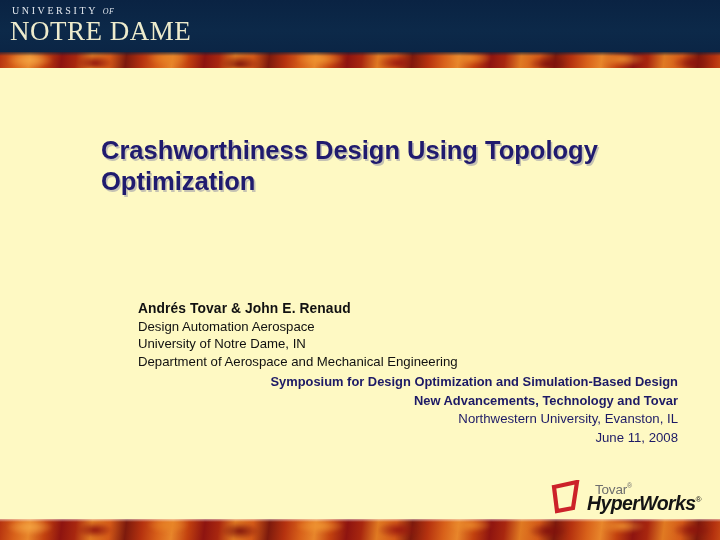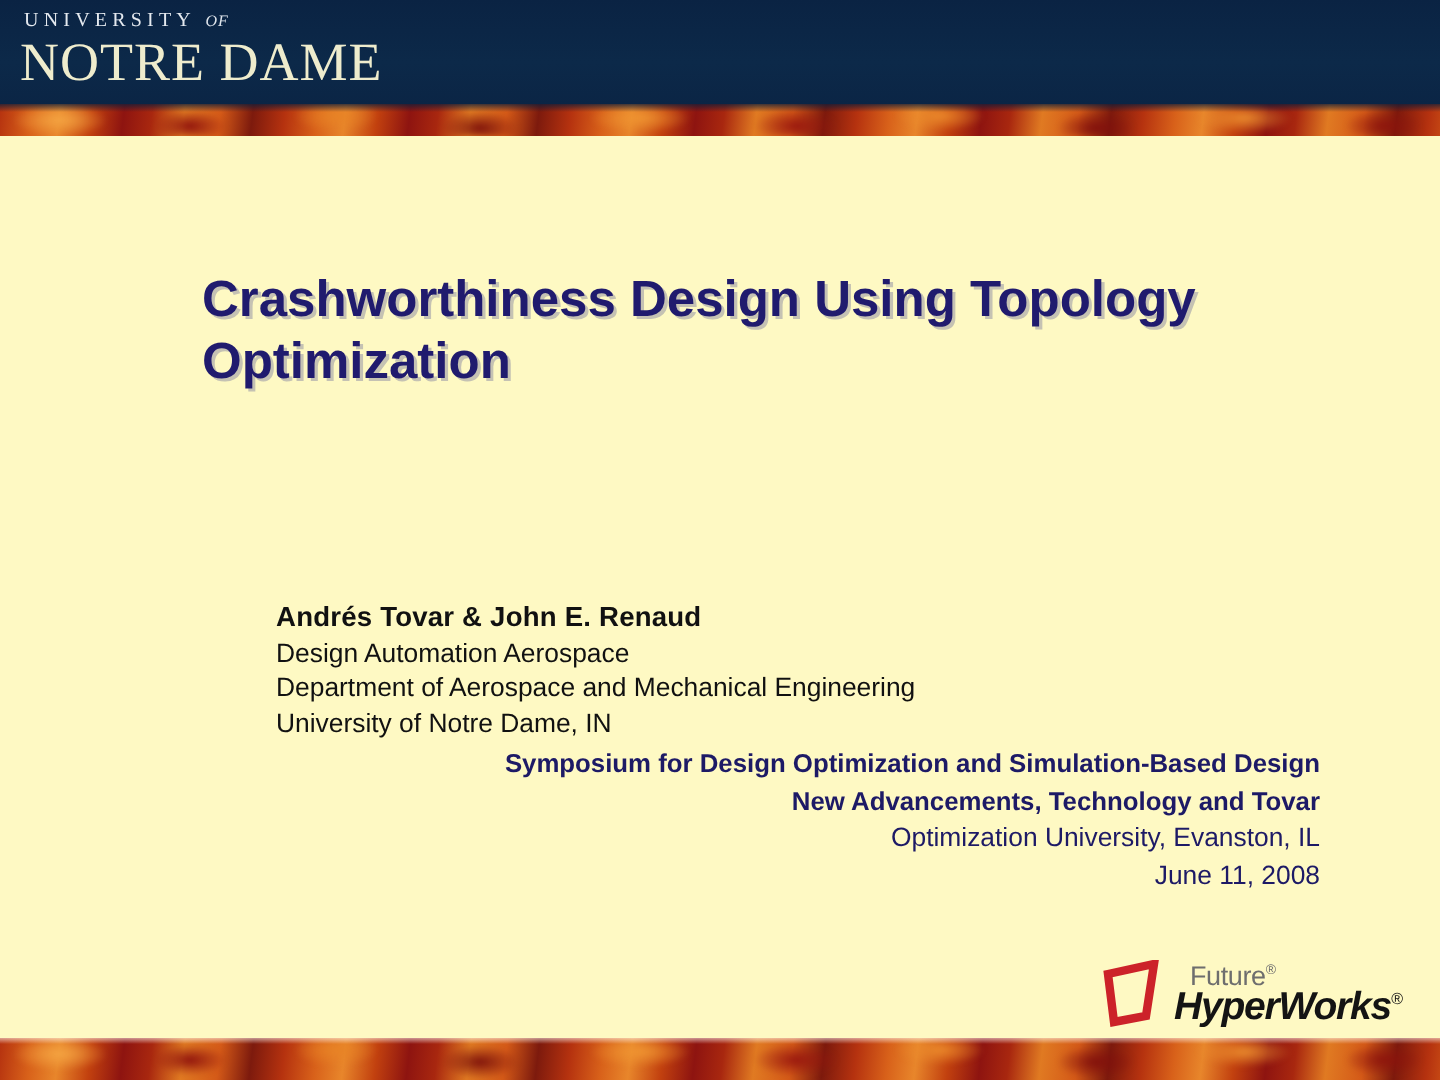--- a/index.html
+++ b/index.html
@@ -128,21 +128,21 @@
   .author-names {
     font-weight: bold;
     font-size: 13.8px;
     letter-spacing: 0.1px;
   }
   .author-line { font-weight: normal; }
 
   
   .symposium-block {
     position: absolute;
-    right: 60px;
+    right: 42px;
     top: 373px;
     text-align: right;
     color: #1d1a66;
     font-size: 12.6px;
     line-height: 18.6px;
   }
   .sym-strong { font-weight: bold; font-size: 12.9px; }
   .sym-reg { font-weight: normal; font-size: 13.2px; }
 
   
@@ -206,38 +206,38 @@
     <div class="leaf-base"></div>
     <div class="leaf-overlay"></div>
     <div class="leaf-shadow"></div>
   </div>
 
   <div class="slide-title">Crashworthiness Design Using Topology Optimization</div>
 
   <div class="author-block">
     <div class="author-names">Andrés Tovar &amp; John E. Renaud</div>
     <div class="author-line">Design Automation Aerospace</div>
+    <div class="author-line">University of Notre Dame, IN</div>
     <div class="author-line">Department of Aerospace and Mechanical Engineering</div>
-    <div class="author-line">University of Notre Dame, IN</div>
   </div>
 
   <div class="symposium-block">
     <div class="sym-strong">Symposium for Design Optimization and Simulation-Based Design</div>
     <div class="sym-strong">New Advancements, Technology and Tovar</div>
-    <div class="sym-reg">Optimization University, Evanston, IL</div>
+    <div class="sym-reg">Northwestern University, Evanston, IL</div>
     <div class="sym-reg">June 11, 2008</div>
   </div>
 
   <div class="altair-logo">
     <svg class="altair-mark" viewBox="0 0 34 34">
       <polygon points="3,7 26,2 22,28 6,31" fill="none" stroke="#cc2229" stroke-width="4.2" stroke-linejoin="miter"></polygon>
     </svg>
     <div class="altair-text">
       <div class="altair-word">
-        <span>Future</span><sup>®</sup>
+        <span>Tovar</span><sup>®</sup>
       </div>
       <div class="hyperworks-word">
         <span>HyperWorks</span><sup>®</sup>
       </div>
     </div>
   </div>
 
   <div class="leaf-strip bottom">
     <div class="leaf-base"></div>
     <div class="leaf-overlay"></div>

